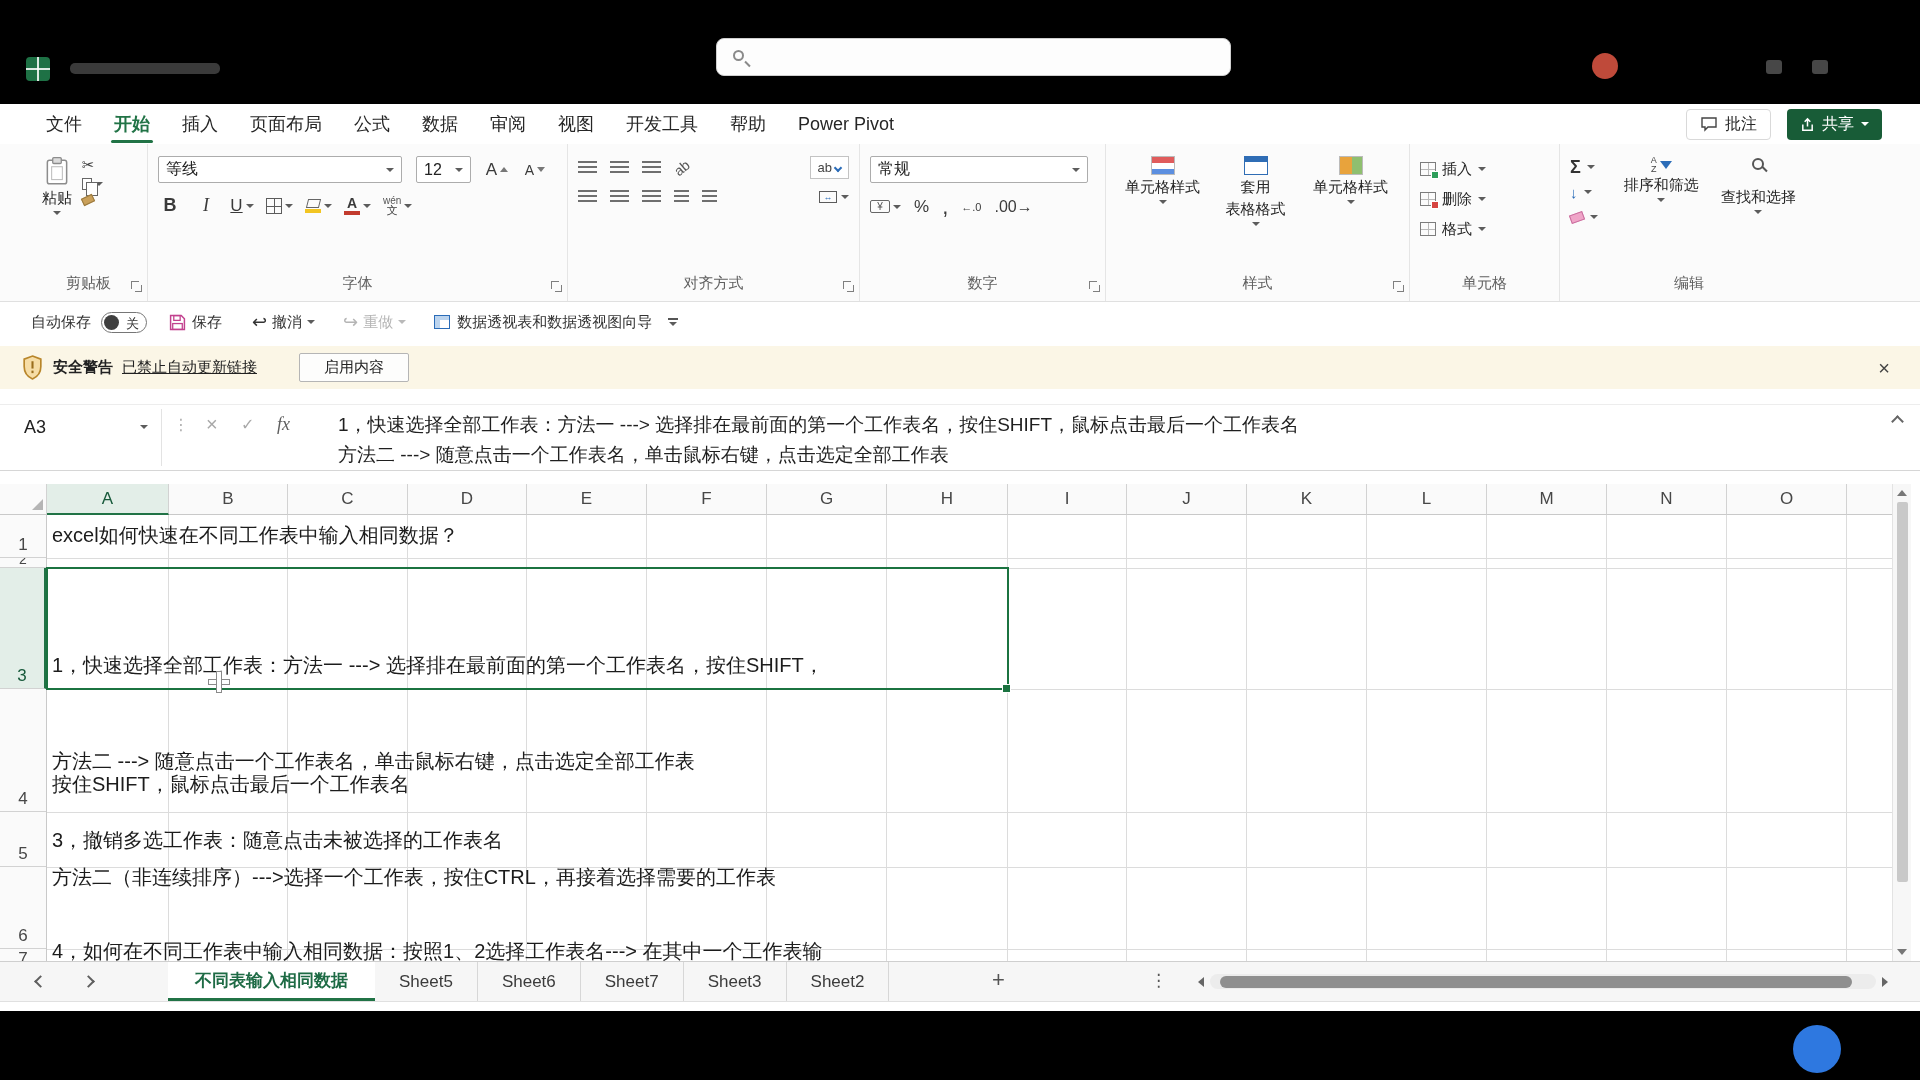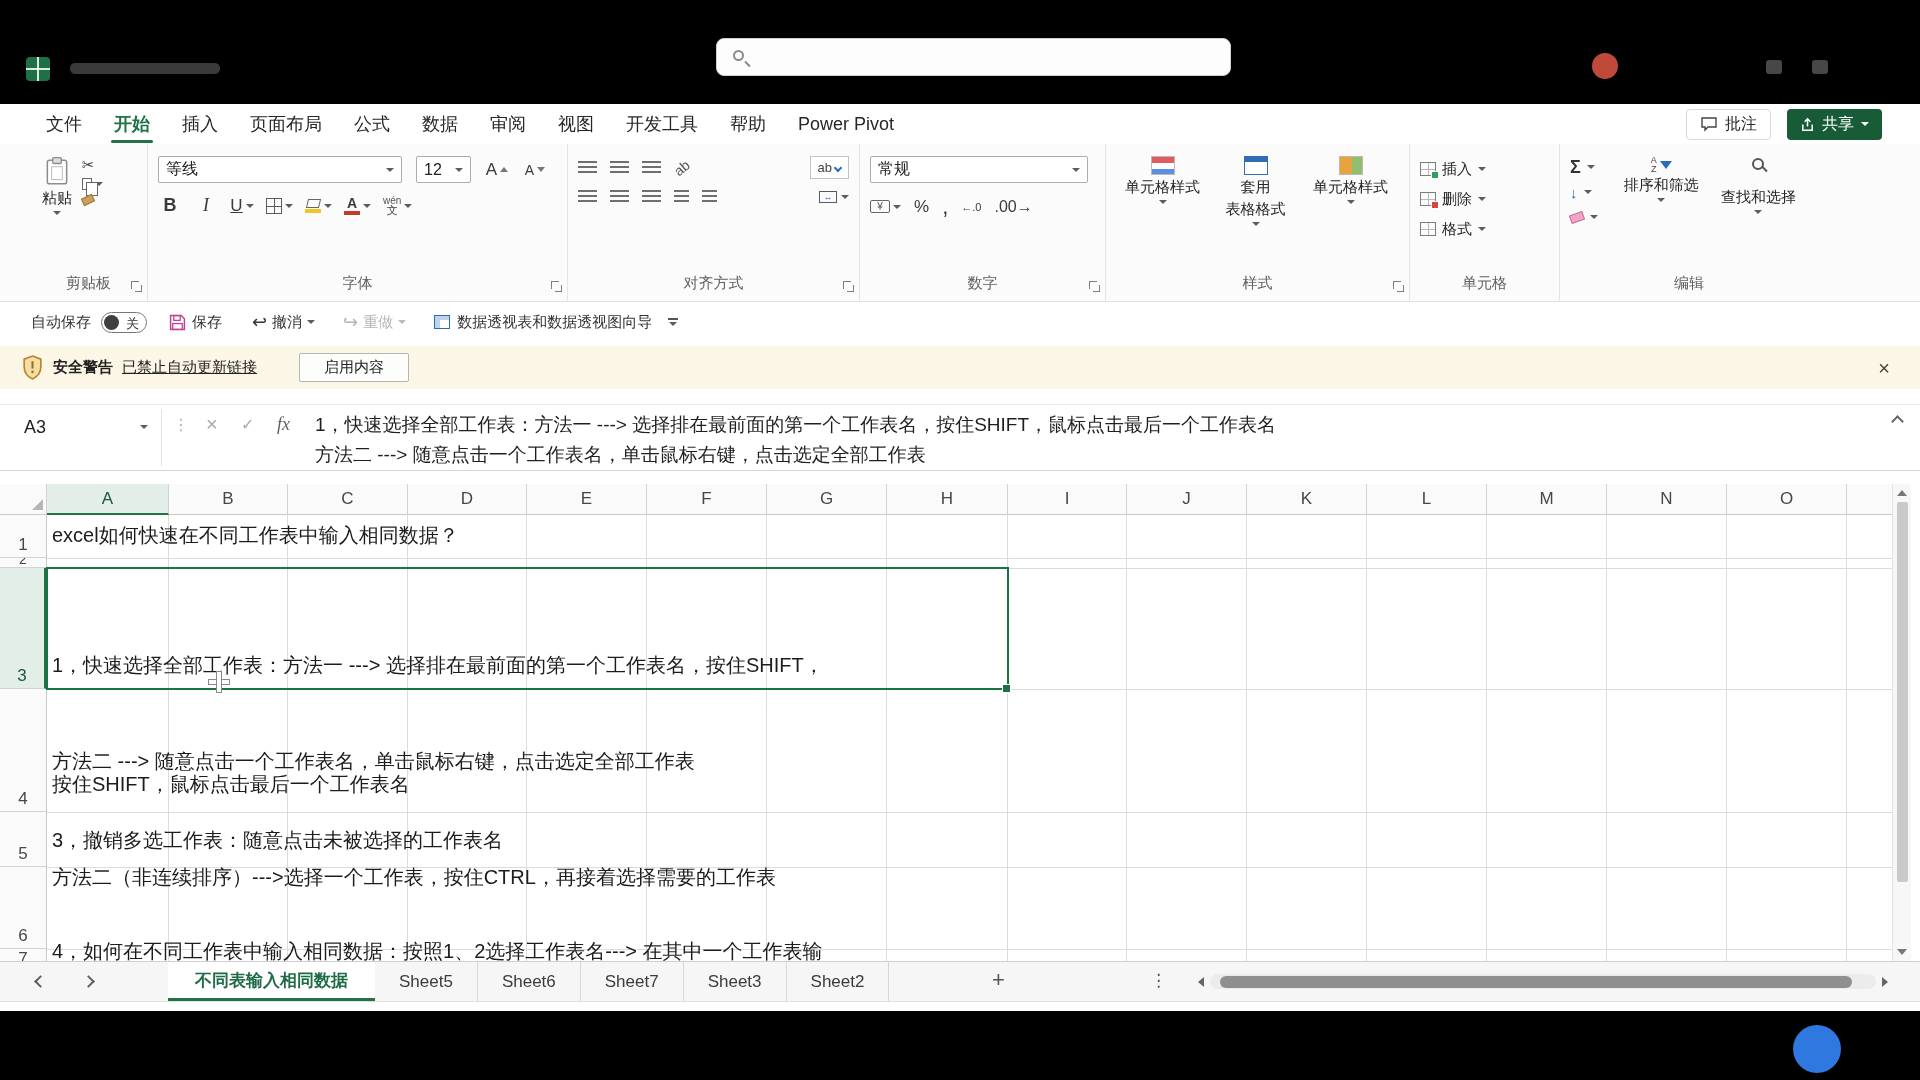--- a/index.html
+++ b/index.html
@@ -397,21 +397,21 @@
 <div class="ab fbar">
   <div class="ab" style="left:10px;top:7px;width:148px;height:30px;display:flex;align-items:center;padding:0 10px 0 14px;font-size:18px;color:#222">
     <span>A3</span>
     <span class="cvd" style="margin-left:auto"></span>
   </div>
   <div class="ab" style="left:161px;top:4px;bottom:4px;width:1px;background:#e3e3e3"></div>
   <span class="ab" style="left:173px;top:10px;color:#b0b0b0;font-size:16px">⋮</span>
   <span class="ab" style="left:206px;top:8px;font-size:20px;color:#a8a8a8">×</span>
   <span class="ab" style="left:241px;top:10px;font-size:16px;color:#a8a8a8">✓</span>
   <span class="ab serif-i" style="left:277px;top:9px;font-size:18px;color:#5f5f5f">fx</span>
-  <div class="ab" style="left:315px;top:5px;right:60px;height:60px;overflow:hidden">
+  <div class="ab" style="left:338px;top:5px;right:60px;height:60px;overflow:hidden">
     <div class="fxline">1，快速选择全部工作表：方法一 ---&gt; 选择排在最前面的第一个工作表名，按住SHIFT，鼠标点击最后一个工作表名</div>
     <div class="fxline">方法二 ---&gt; 随意点击一个工作表名，单击鼠标右键，点击选定全部工作表</div>
   </div>
   <span class="chevU ab" style="left:1893px;top:12px"></span>
 </div>
 
 <div class="ab gridwrap">
 
   <div class="colhdr">
     <div class="hcell" style="width:47px;position:relative">

